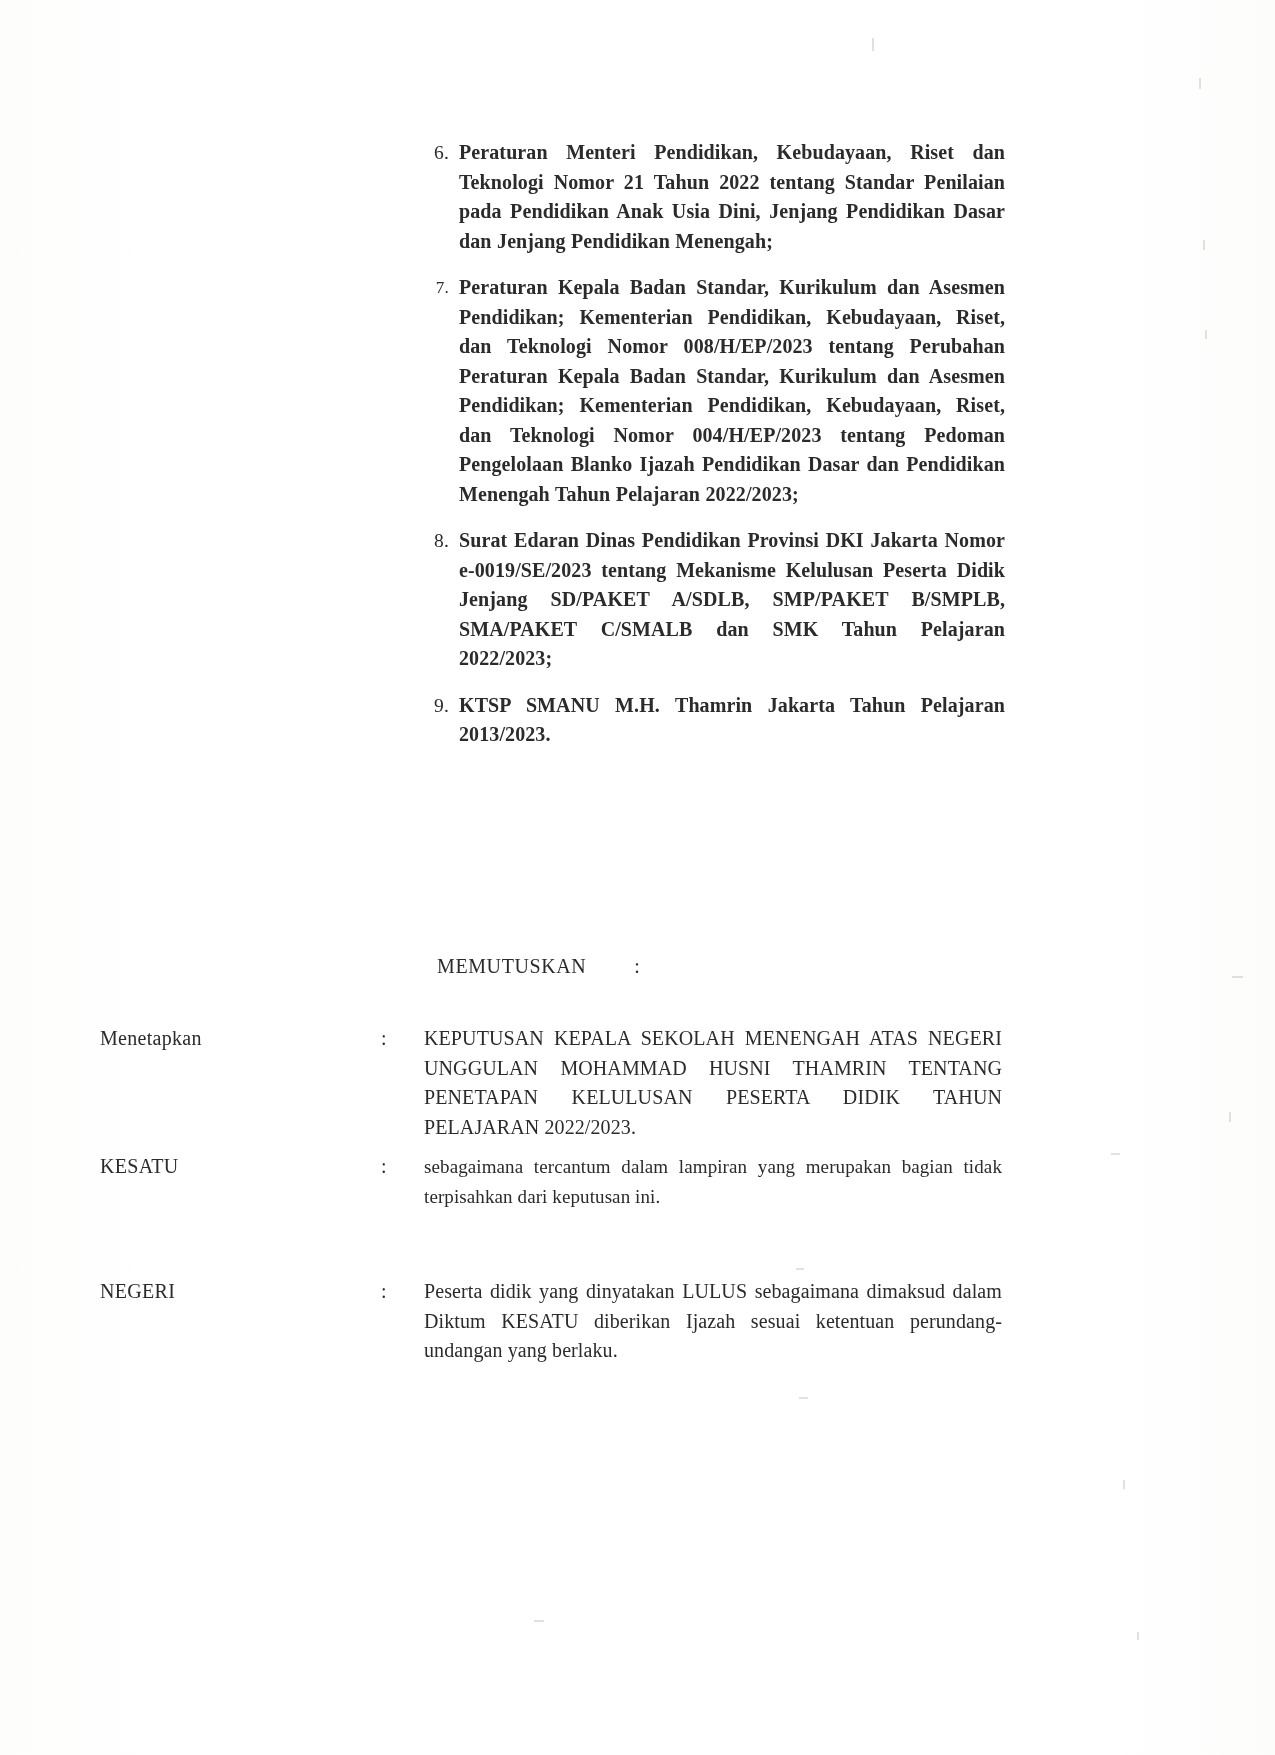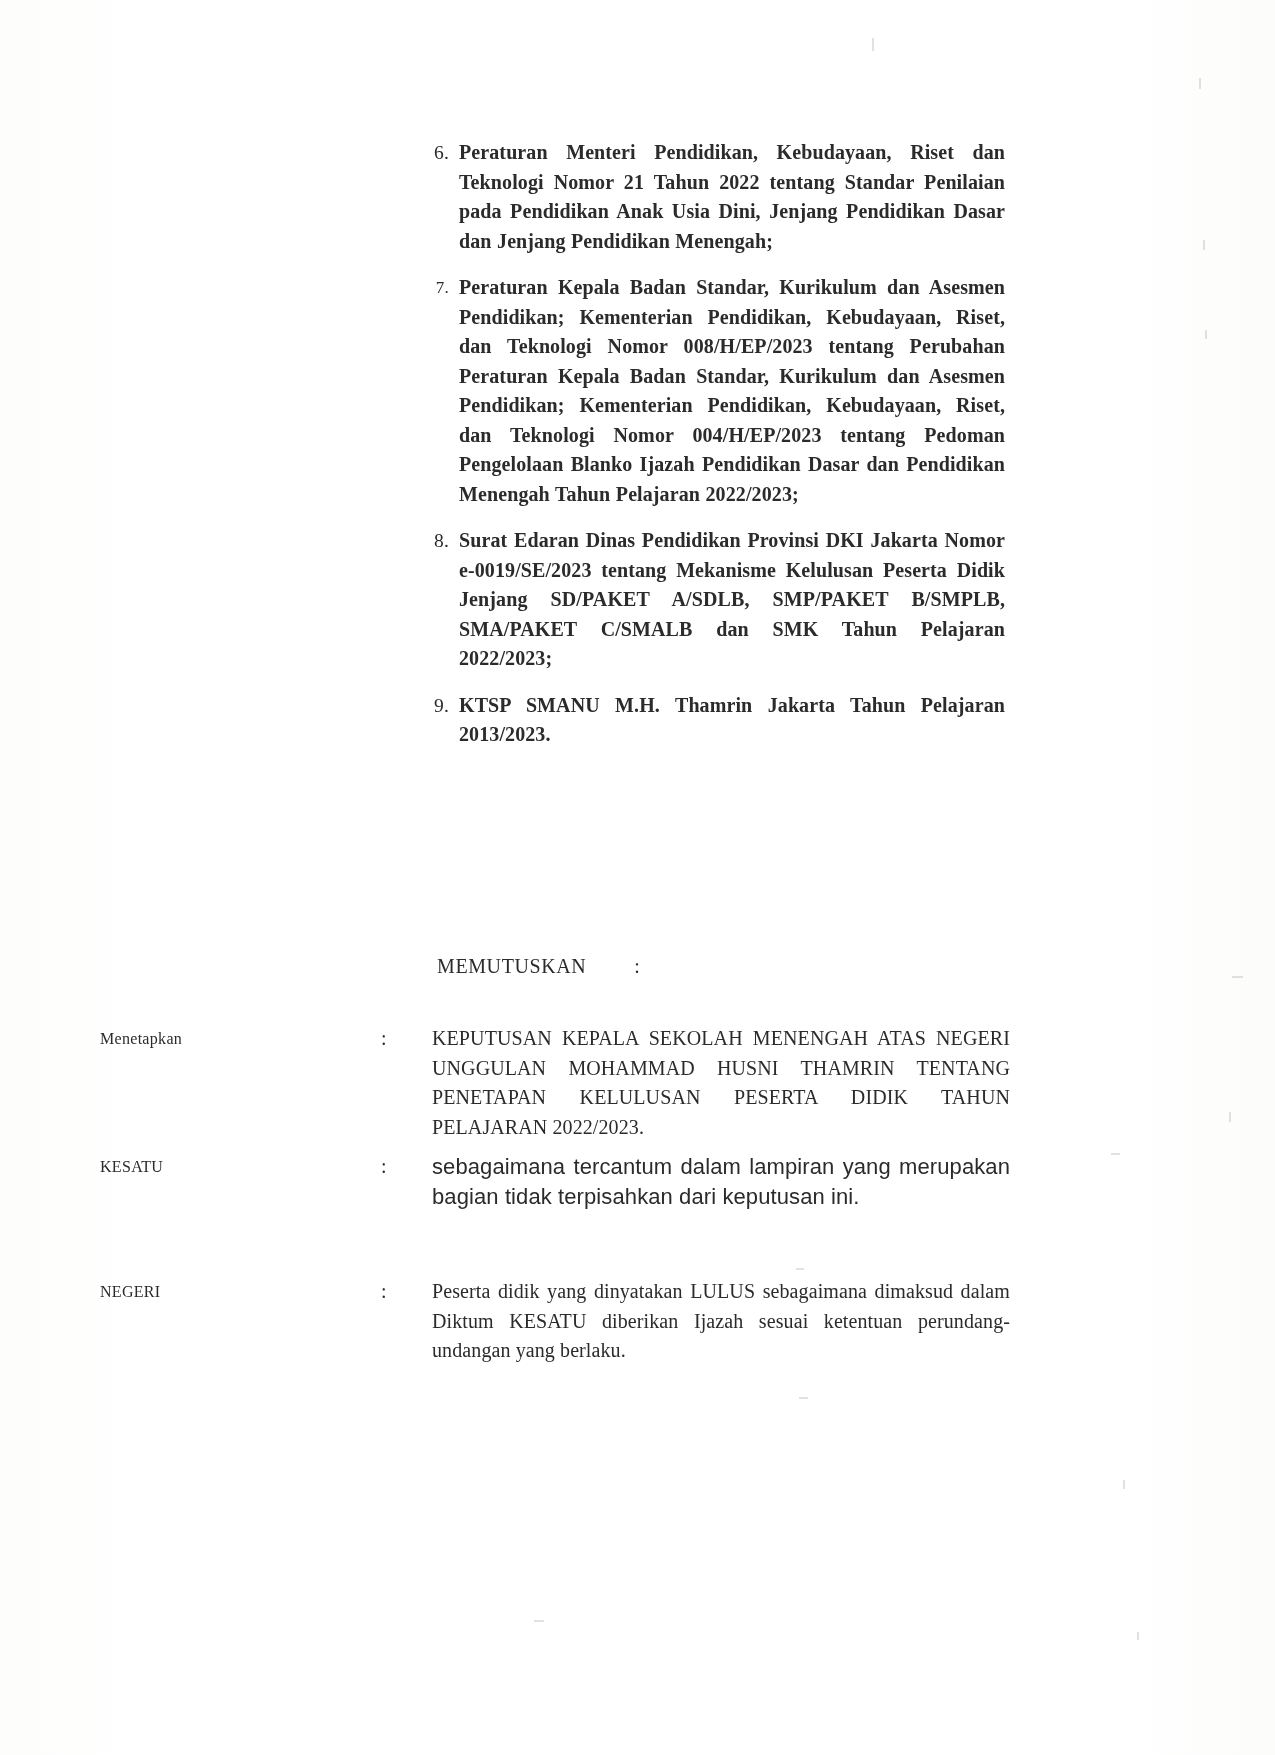--- a/index.html
+++ b/index.html
@@ -86,45 +86,44 @@
   .diktum {
     position: absolute;
     left: 0;
     width: 1275px;
     display: flex;
     align-items: flex-start;
   }
   .dk-label {
     position: absolute;
     left: 100px;
-    font-size: 16px;
+    font-size: 20px;
     line-height: 29.5px;
     letter-spacing: .3px;
     white-space: nowrap;
   }
   .dk-colon {
     position: absolute;
     left: 381px;
     font-size: 20px;
     line-height: 29.5px;
   }
   .dk-body {
     position: absolute;
     left: 424px;
     width: 578px;
     font-size: 20px;
     line-height: 29.5px;
     text-align: justify;
     text-justify: inter-word;
     letter-spacing: .1px;
-    margin-left: 8px;
   }
   .dk-body.sans {
-    font-family: Liberation Sans, sans-serif;
-    font-size: 22px;
+    font-family: Liberation Serif, serif;
+    font-size: 19px;
     line-height: 29.5px;
   }
 
   #row-menetapkan { top: 1024px; }
   #row-kesatu     { top: 1152px; }
   #row-kedua      { top: 1277px; }
 </style>
 </head>
 <body>
 

